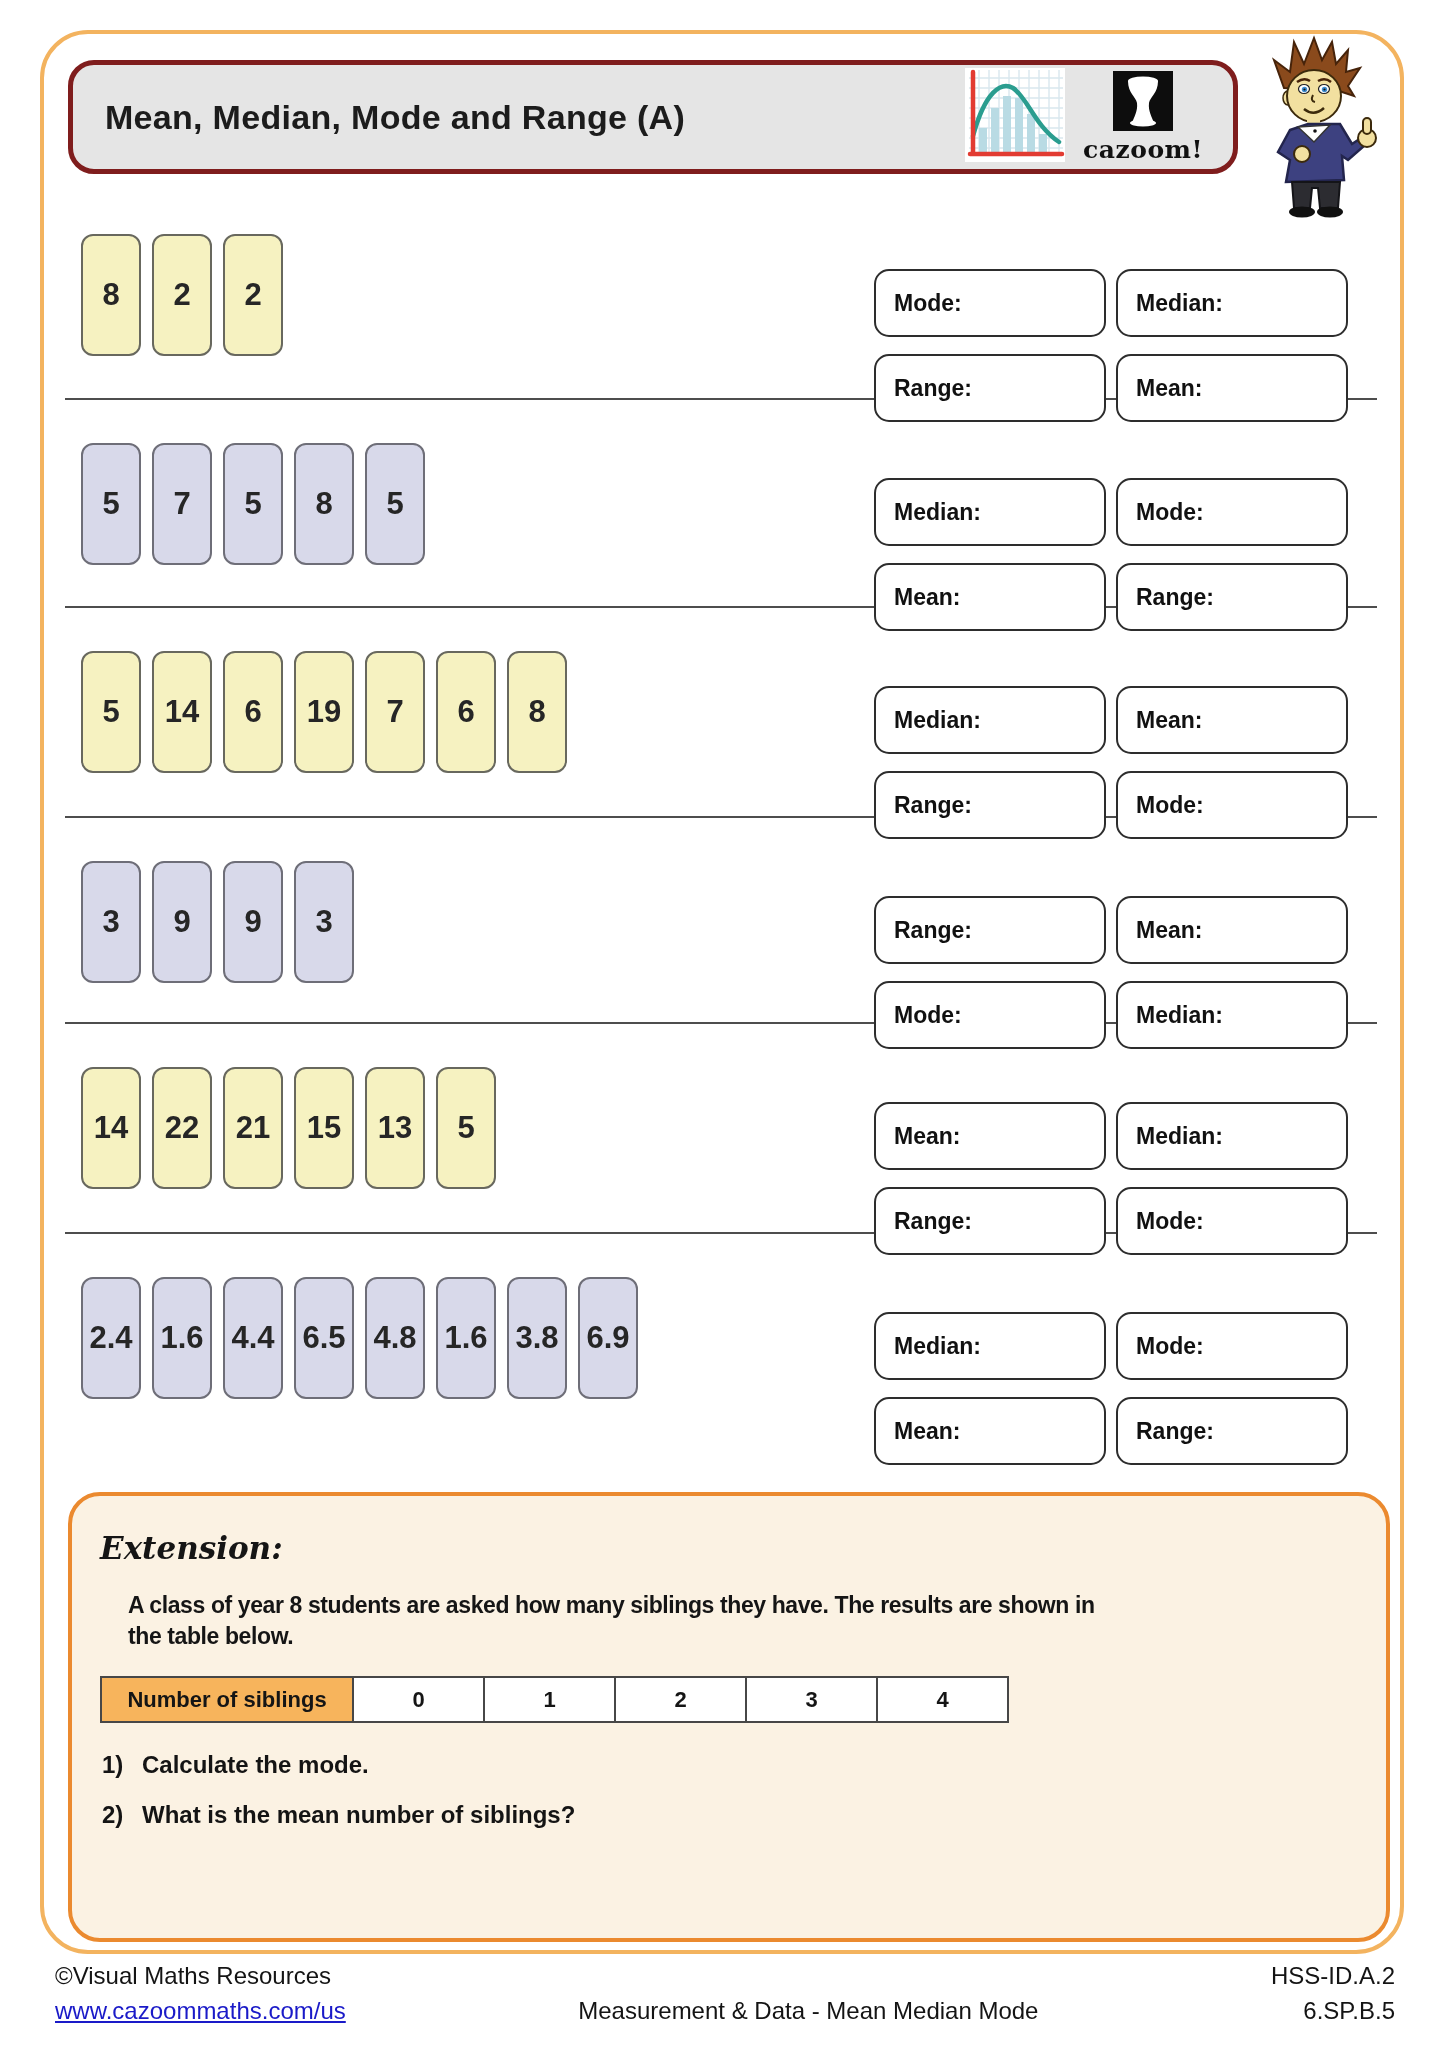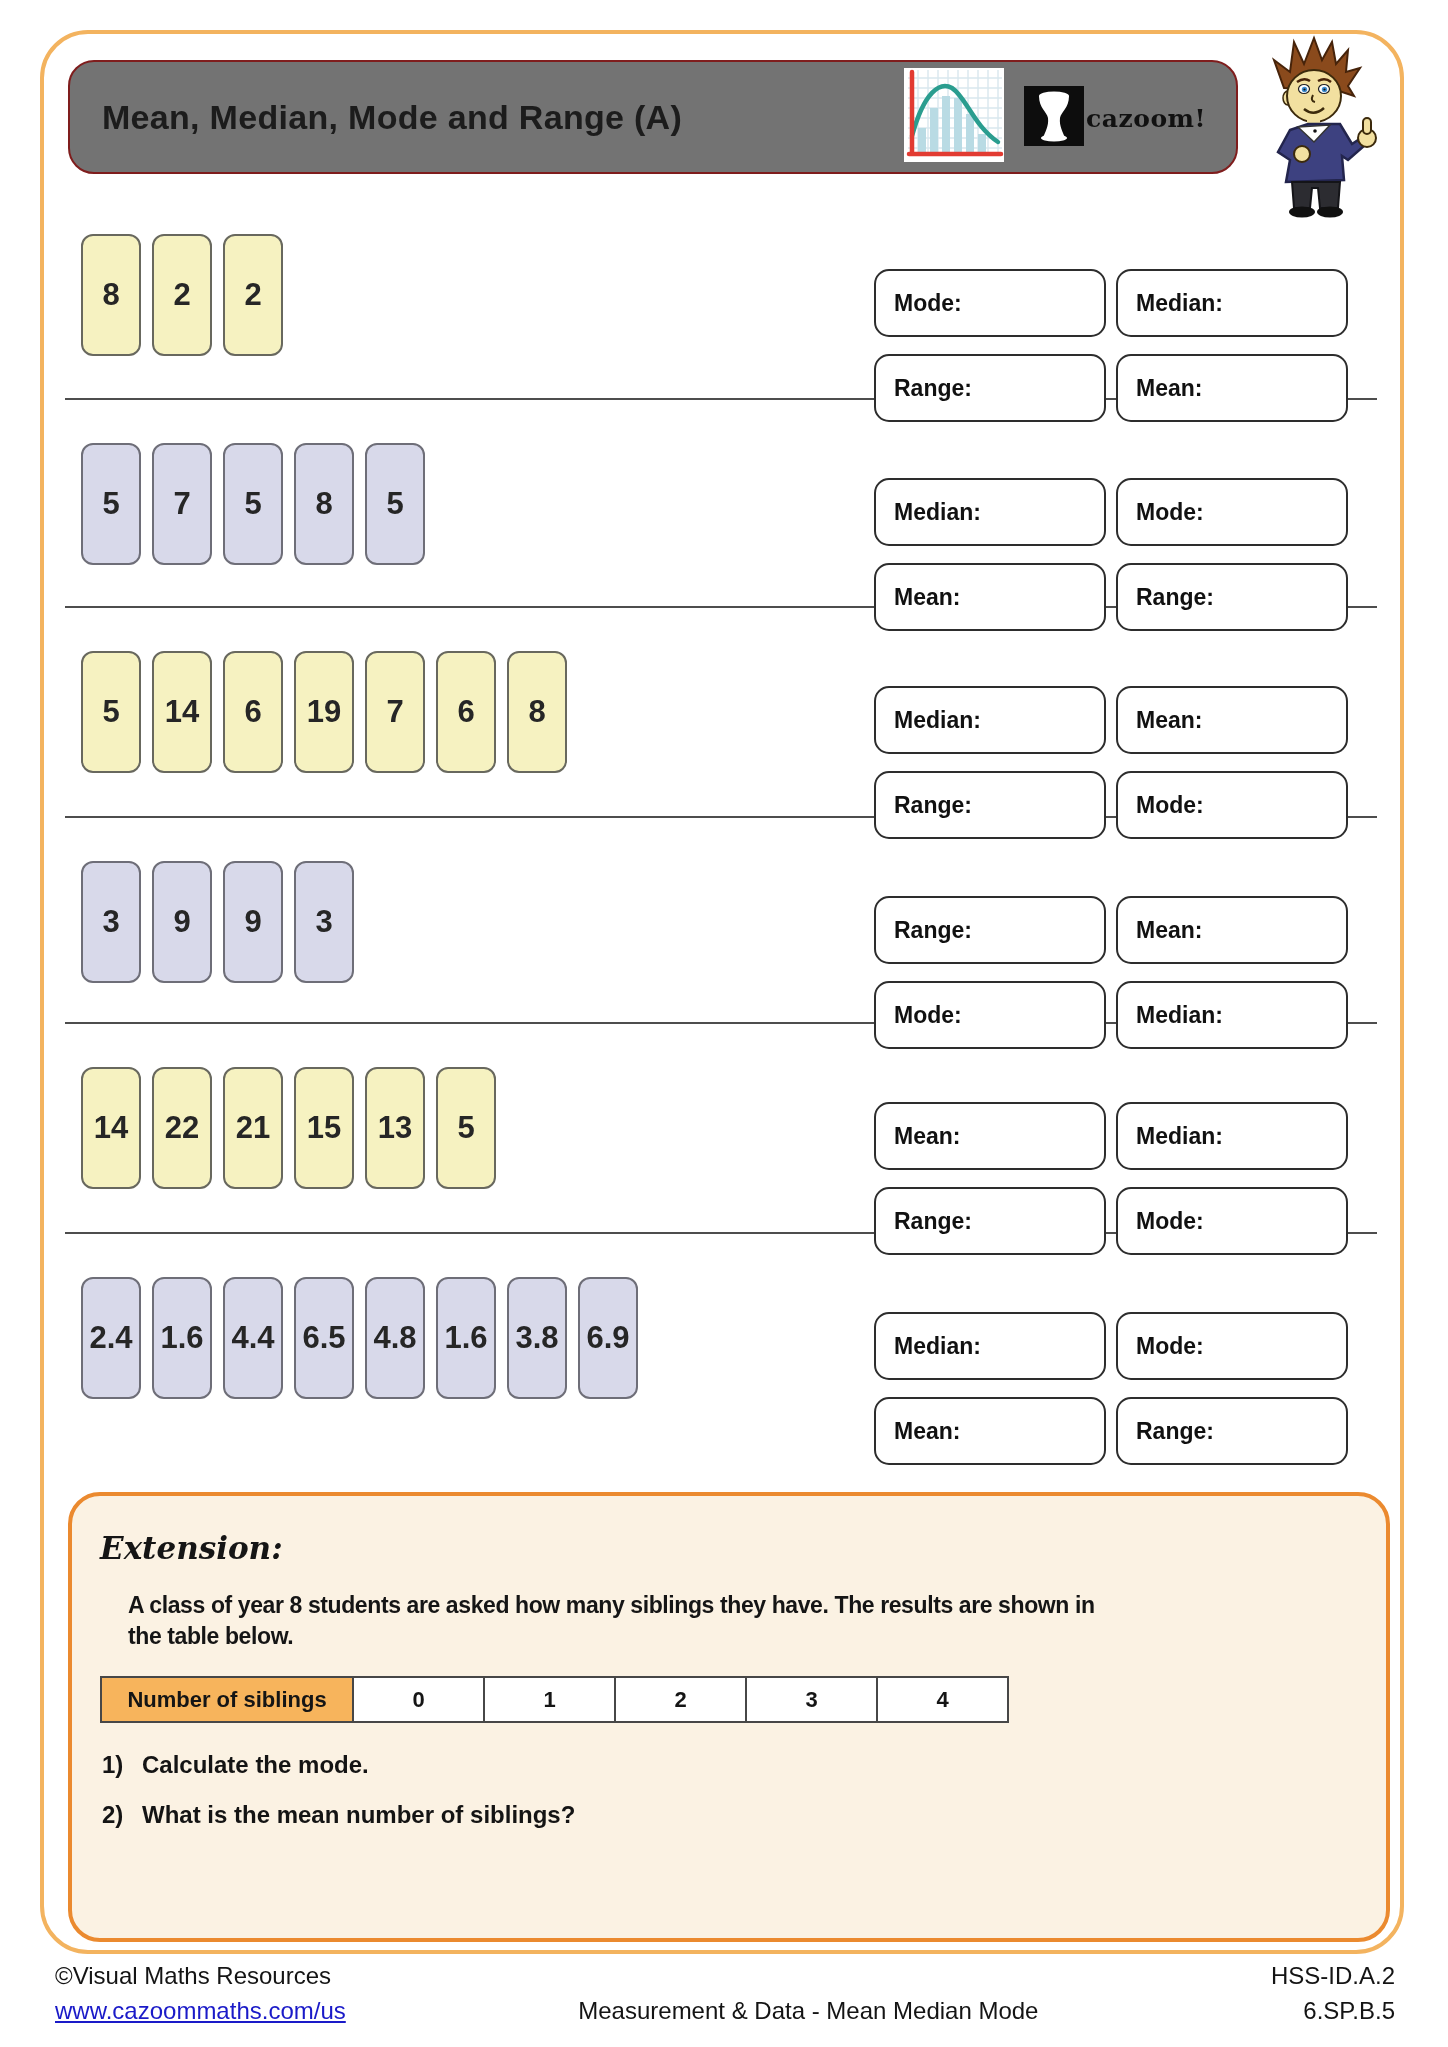--- a/index.html
+++ b/index.html
@@ -8,26 +8,26 @@
     position:relative; width:1448px; height:2047px; background:#ffffff;
     font-family:"Liberation Sans", sans-serif; color:#141414; overflow:hidden;
   }
   .outer-frame {
     position:absolute; left:40px; top:30px; width:1364px; height:1924px;
     border:4px solid #f3b35f; border-radius:48px;
   }
   
   .header-box {
     position:absolute; left:68px; top:60px; width:1170px; height:114px;
-    background:#737373; border:2px solid #7f1d1d; border-radius:26px;
+    background:#e5e5e5; border:5px solid #7f1d1d; border-radius:26px;
     display:flex; align-items:center;
   }
   .title { font-size:34px; font-weight:bold; color:#1c1c1c; margin-left:32px; letter-spacing:.3px; white-space:nowrap; }
   .chart-icon { margin-left:auto; margin-right:18px; flex:0 0 auto; }
-  .logo { margin-right:30px; display:flex; flex-direction:row; align-items:center; flex:0 0 auto; }
+  .logo { margin-right:30px; display:flex; flex-direction:column; align-items:center; flex:0 0 auto; }
   .logo-text { font-family:"DejaVu Serif", serif; font-weight:bold; font-size:25px; color:#111; margin-top:2px; letter-spacing:.5px; }
   .mascot { position:absolute; left:1236px; top:34px; }
   
   .rows { position:absolute; left:65px; top:174px; width:1312px; }
   .q-row { position:relative; border-bottom:2px solid #4d4d4d; }
   .q-row:nth-child(1) { height:226px; }
   .q-row:nth-child(2) { height:208px; }
   .q-row:nth-child(3) { height:210px; }
   .q-row:nth-child(4) { height:206px; }
   .q-row:nth-child(5) { height:210px; }

